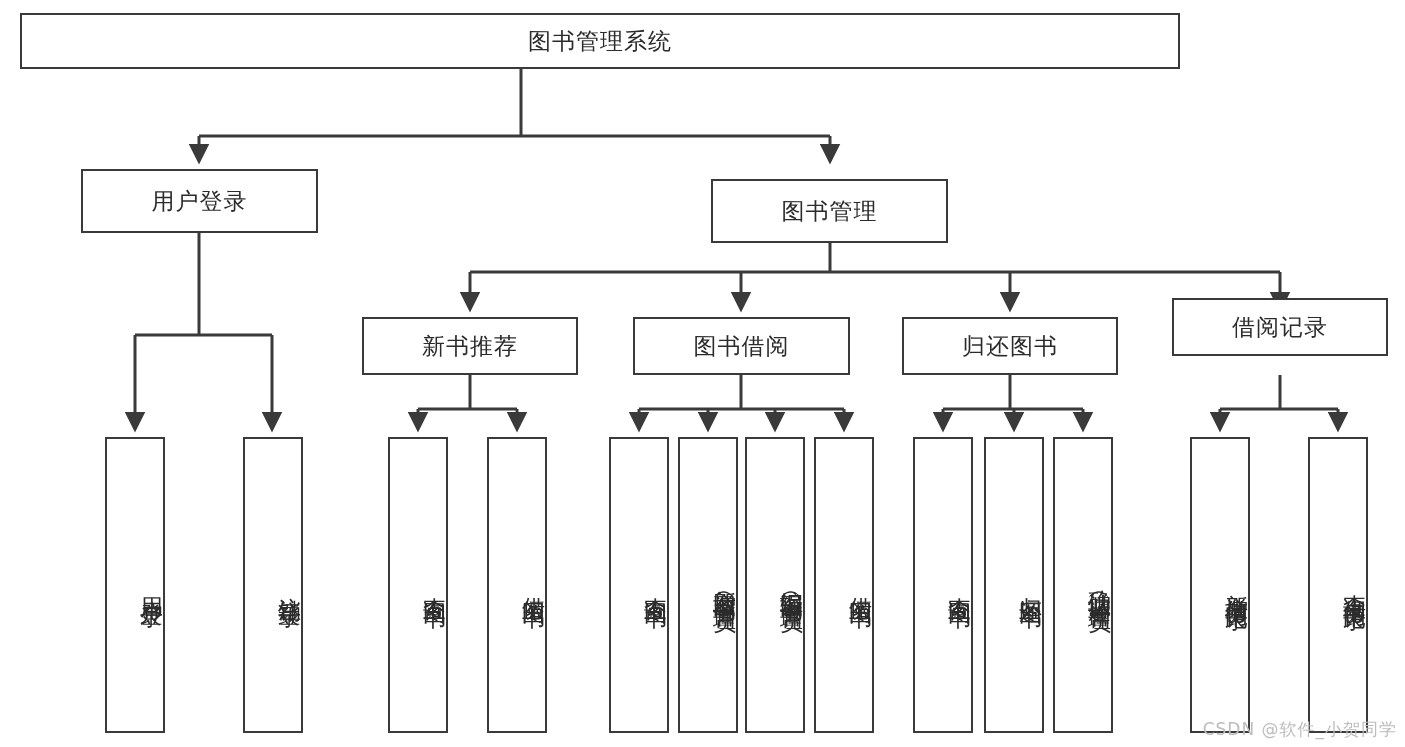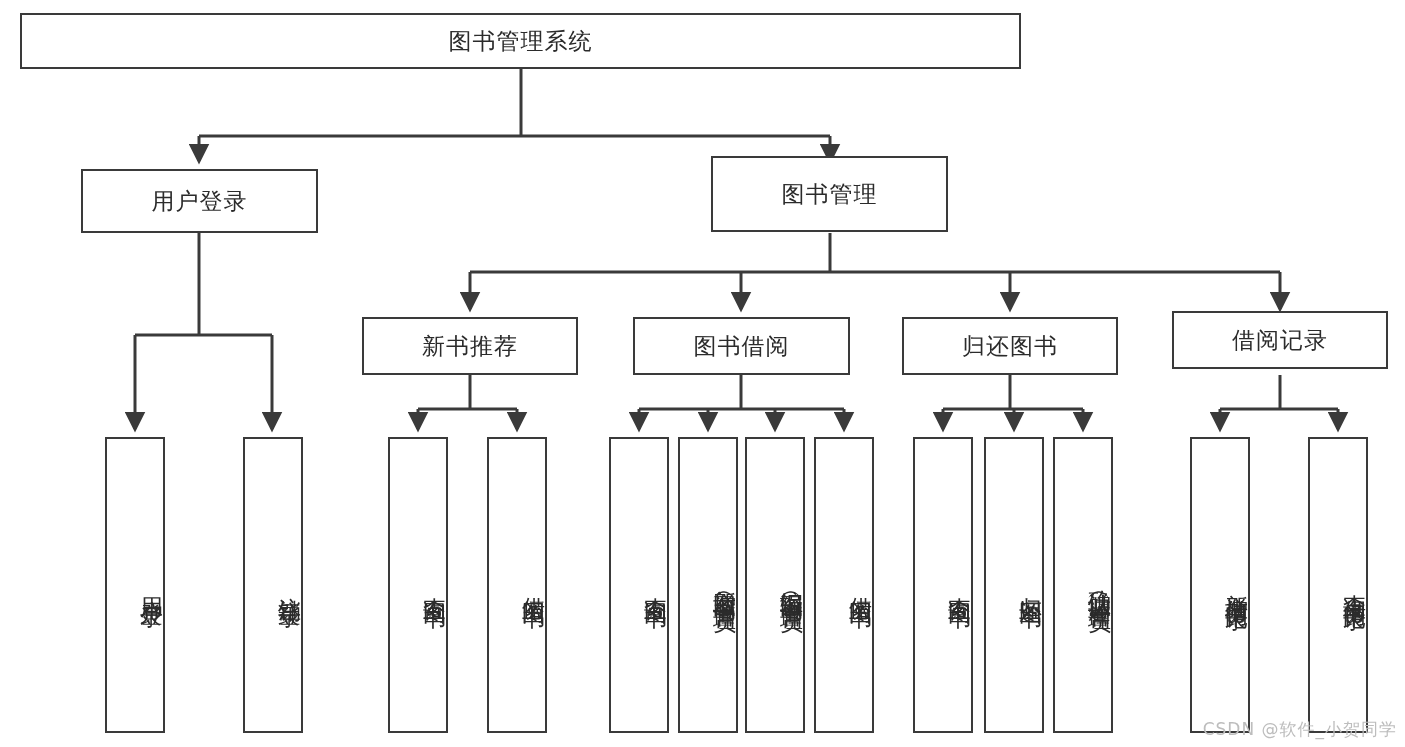--- a/index.html
+++ b/index.html
@@ -133,41 +133,41 @@
       <g>
         <path d="M 1280 375 L 1280 409"></path>
         <path d="M 1220 409 L 1338 409"></path>
         <path d="M 1220 409 L 1220 429" marker-end="url(#arrow)"></path>
         <path d="M 1338 409 L 1338 429" marker-end="url(#arrow)"></path>
       </g>
 
     </g>
   </svg>
 
-  <div class="node-box horiz" style="left:20px;top:13px;width:1001px;height:56px;text-align:right;">
+  <div class="node-box horiz" style="left:20px;top:13px;width:1160px;height:56px;text-align:right;">
     <span class="node-label">图书管理系统</span>
   </div>
 
   <div class="node-box horiz" style="left:81px;top:169px;width:237px;height:64px;">
     <span class="node-label">用户登录</span>
   </div>
-  <div class="node-box horiz" style="left:711px;top:156px;width:237px;height:76px;">
+  <div class="node-box horiz" style="left:711px;top:179px;width:237px;height:64px;">
     <span class="node-label">图书管理</span>
   </div>
 
   <div class="node-box horiz" style="left:633px;top:317px;width:217px;height:58px;">
     <span class="node-label">图书借阅</span>
   </div>
   <div class="node-box horiz" style="left:362px;top:317px;width:216px;height:58px;">
     <span class="node-label">新书推荐</span>
   </div>
   <div class="node-box horiz" style="left:902px;top:317px;width:216px;height:58px;">
     <span class="node-label">归还图书</span>
   </div>
-  <div class="node-box horiz" style="left:1172px;top:311px;width:216px;height:58px;">
+  <div class="node-box horiz" style="left:1172px;top:298px;width:216px;height:58px;">
     <span class="node-label">借阅记录</span>
   </div>
 
   <div class="node-box vert" style="left:105px;top:437px;width:60px;height:296px;">
     <span class="node-label">用户登录</span>
   </div>
   <div class="node-box vert" style="left:243px;top:437px;width:60px;height:296px;">
     <span class="node-label">注销登录</span>
   </div>
   <div class="node-box vert" style="left:388px;top:437px;width:60px;height:296px;">

